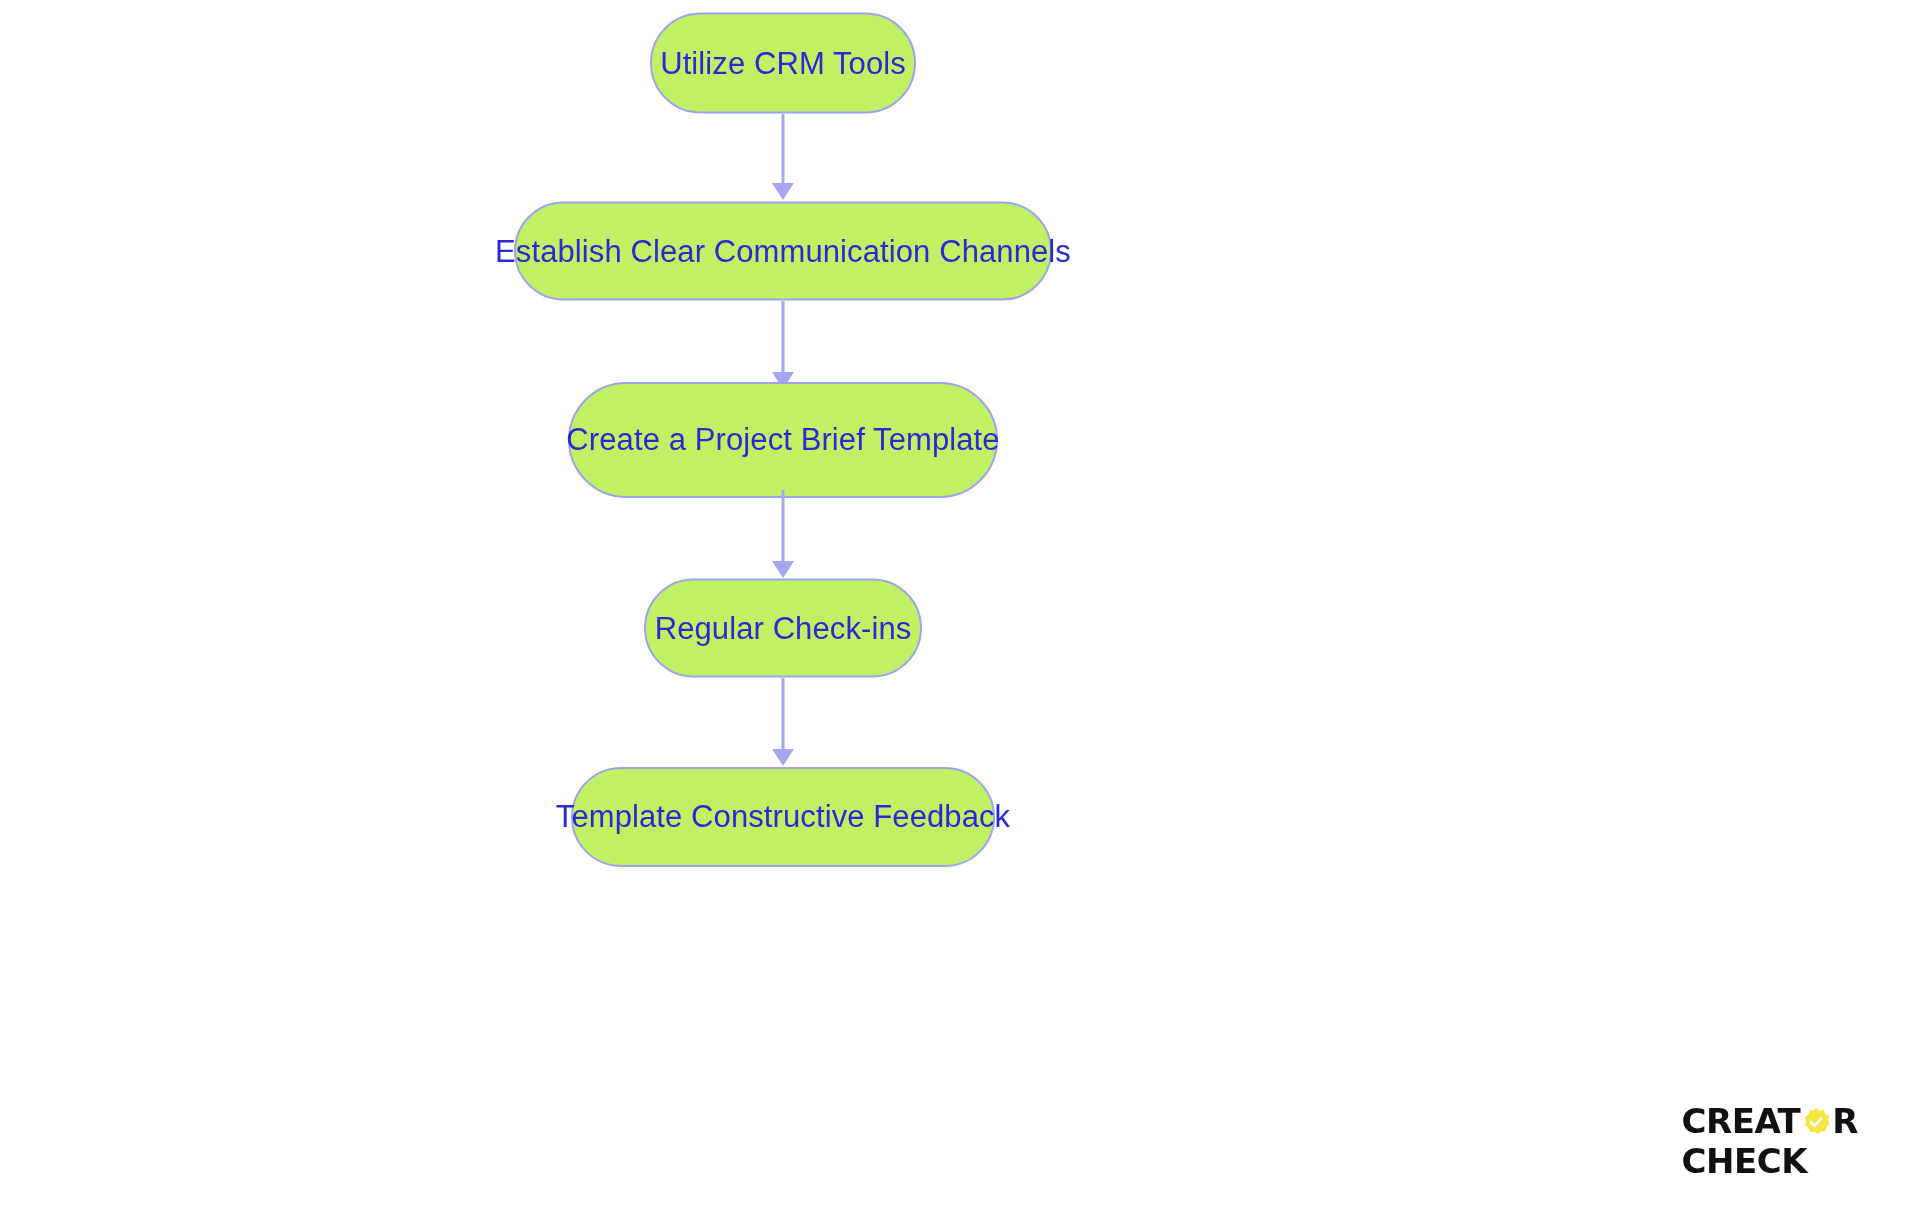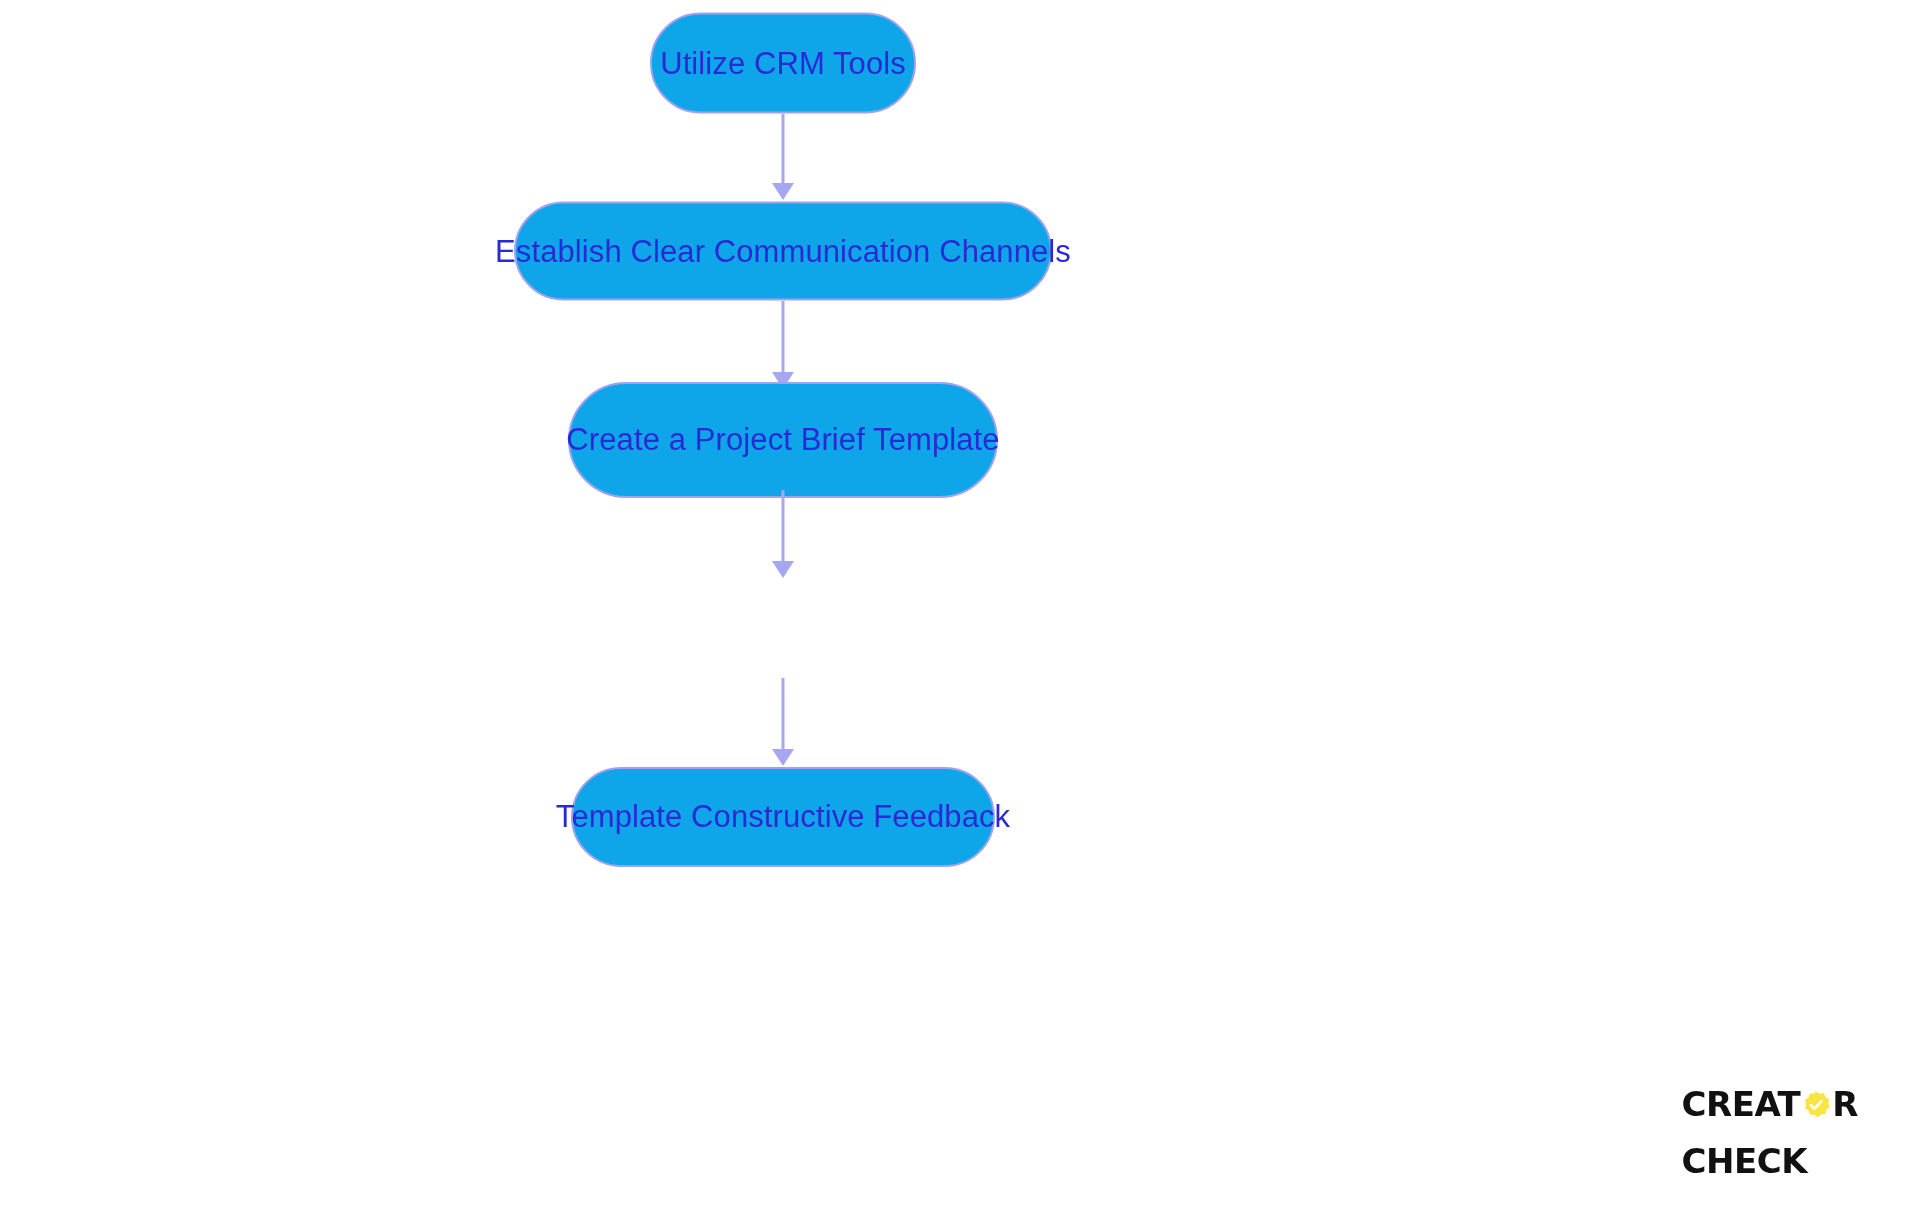--- a/index.html
+++ b/index.html
@@ -25,21 +25,21 @@
     height: 1215px;
   }
 
   
   .node {
     position: absolute;
     box-sizing: border-box;
     display: flex;
     align-items: center;
     justify-content: center;
-    background: #0ea5e9;
+    background: #bef264;
     border: 2px solid #9fa3ef;
     border-radius: 60px;
     transform: translate(-50%, -50%);
     text-align: center;
     padding: 0 26px;
   }
   .node-label {
     color: #2a2ad4;
     font-size: 31px;
     line-height: 1.15;
@@ -86,21 +86,21 @@
     display: flex;
     align-items: center;
     color: #111111;
     font-family: "DejaVu Sans", sans-serif;
     font-weight: bold;
     font-size: 34px;
     letter-spacing: -0.5px;
     text-align: center;
   }
   .logo-line.second {
-    margin-top: 24px;
+    margin-top: 7px;
   }
   .badge-icon {
     display: inline-block;
     position: relative;
     width: 30px;
     height: 30px;
     margin: 0 1px;
     vertical-align: middle;
   }
   .badge-icon svg { display: block; }
@@ -130,20 +130,23 @@
 
   <div class="node" style="left:783px; top:440px; width:430px; height:116px;">
     <span class="node-label">Create a Project Brief Template</span>
   </div>
 
   <div class="connector" style="left:783px; top:490px; height:88px;">
     <div class="stem" style="height:71px;"></div>
     <div class="head"></div>
   </div>
 
+  <div class="node" style="left:783px; top:628px; width:278px; height:99px;">
+    <span class="node-label">Regular Check-ins</span>
+  </div>
 
   <div class="connector" style="left:783px; top:678px; height:88px;">
     <div class="stem" style="height:71px;"></div>
     <div class="head"></div>
   </div>
 
   <div class="node" style="left:783px; top:817px; width:424px; height:100px;">
     <span class="node-label">Template Constructive Feedback</span>
   </div>
 

